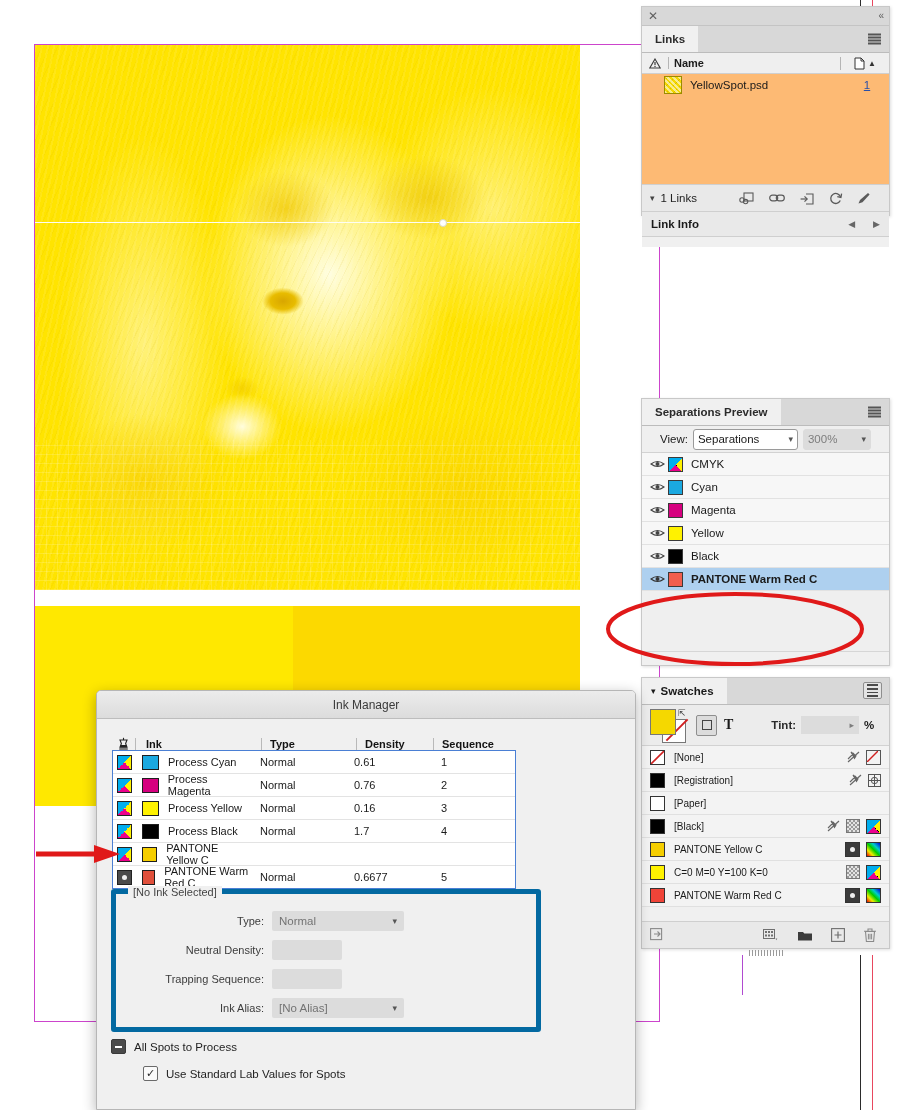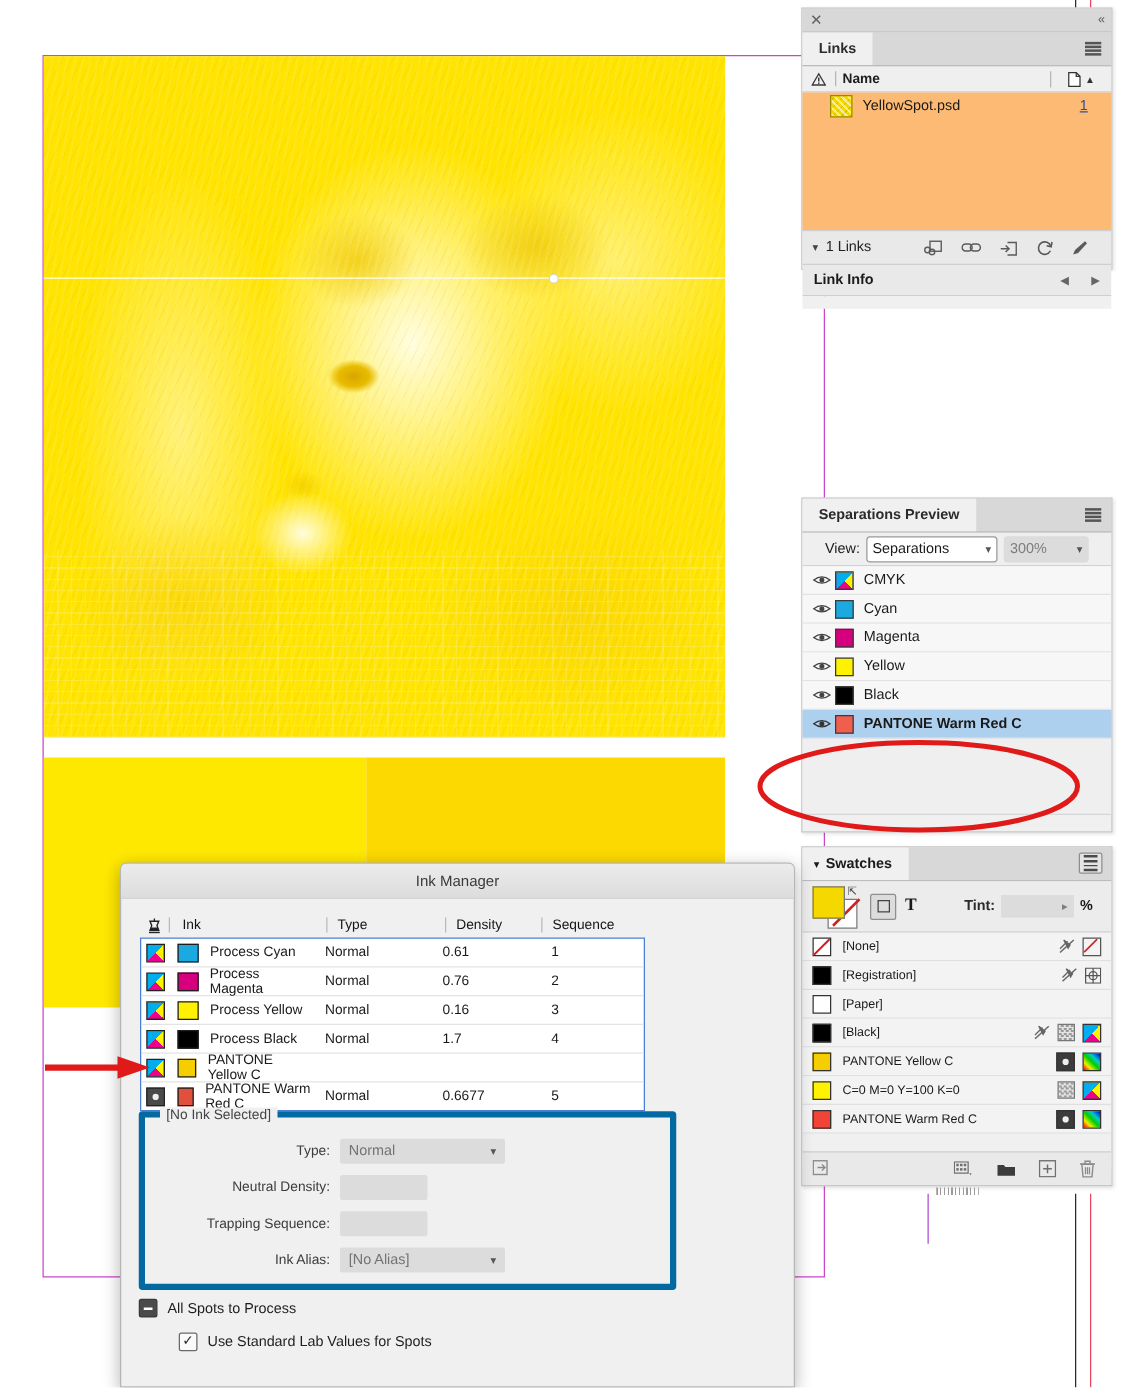--- a/index.html
+++ b/index.html
@@ -135,21 +135,21 @@
   
   .vline{position:absolute;width:1px;}
 
   
   #ink-dialog{position:absolute;left:96px;top:690px;width:540px;height:420px;background:#f0f0f0;
               border:1px solid #b6b6b6;border-radius:5px 5px 0 0;box-shadow:0 4px 14px rgba(0,0,0,.3);box-sizing:border-box;}
   #ink-title{height:27px;background:linear-gradient(#ececec,#dcdcdc);border-bottom:1px solid #bdbdbd;
              border-radius:4px 4px 0 0;display:flex;align-items:center;justify-content:center;
              font-size:12px;color:#3a3a3a;}
   .imgrid{position:absolute;left:15px;top:39px;width:404px;}
-  .im-head{display:flex;height:20px;align-items:center;font-weight:normal;font-size:11px;color:#141414;}
+  .im-head{display:flex;height:20px;align-items:flex-end;font-weight:bold;font-size:11px;color:#141414;}
   .im-head .c0{width:23px;display:flex;justify-content:center;}
   .im-head .c1{flex:1;padding-left:10px;border-left:1px solid #b9b9b9;}
   .im-head .c2{width:86px;border-left:1px solid #b9b9b9;padding-left:8px;}
   .im-head .c3{width:68px;border-left:1px solid #b9b9b9;padding-left:8px;}
   .im-head .c4{width:74px;border-left:1px solid #b9b9b9;padding-left:8px;}
   .im-list{border:1px solid #4a7fd4;background:#fff;}
   .im-row{display:flex;height:22px;align-items:center;border-bottom:1px solid #e3e3e3;font-size:11px;}
   .im-row:last-child{border-bottom:none;}
   .im-row .c0{width:23px;display:flex;justify-content:center;align-items:center;}
   .im-row .c1{flex:1;display:flex;align-items:center;gap:9px;padding-left:6px;}

